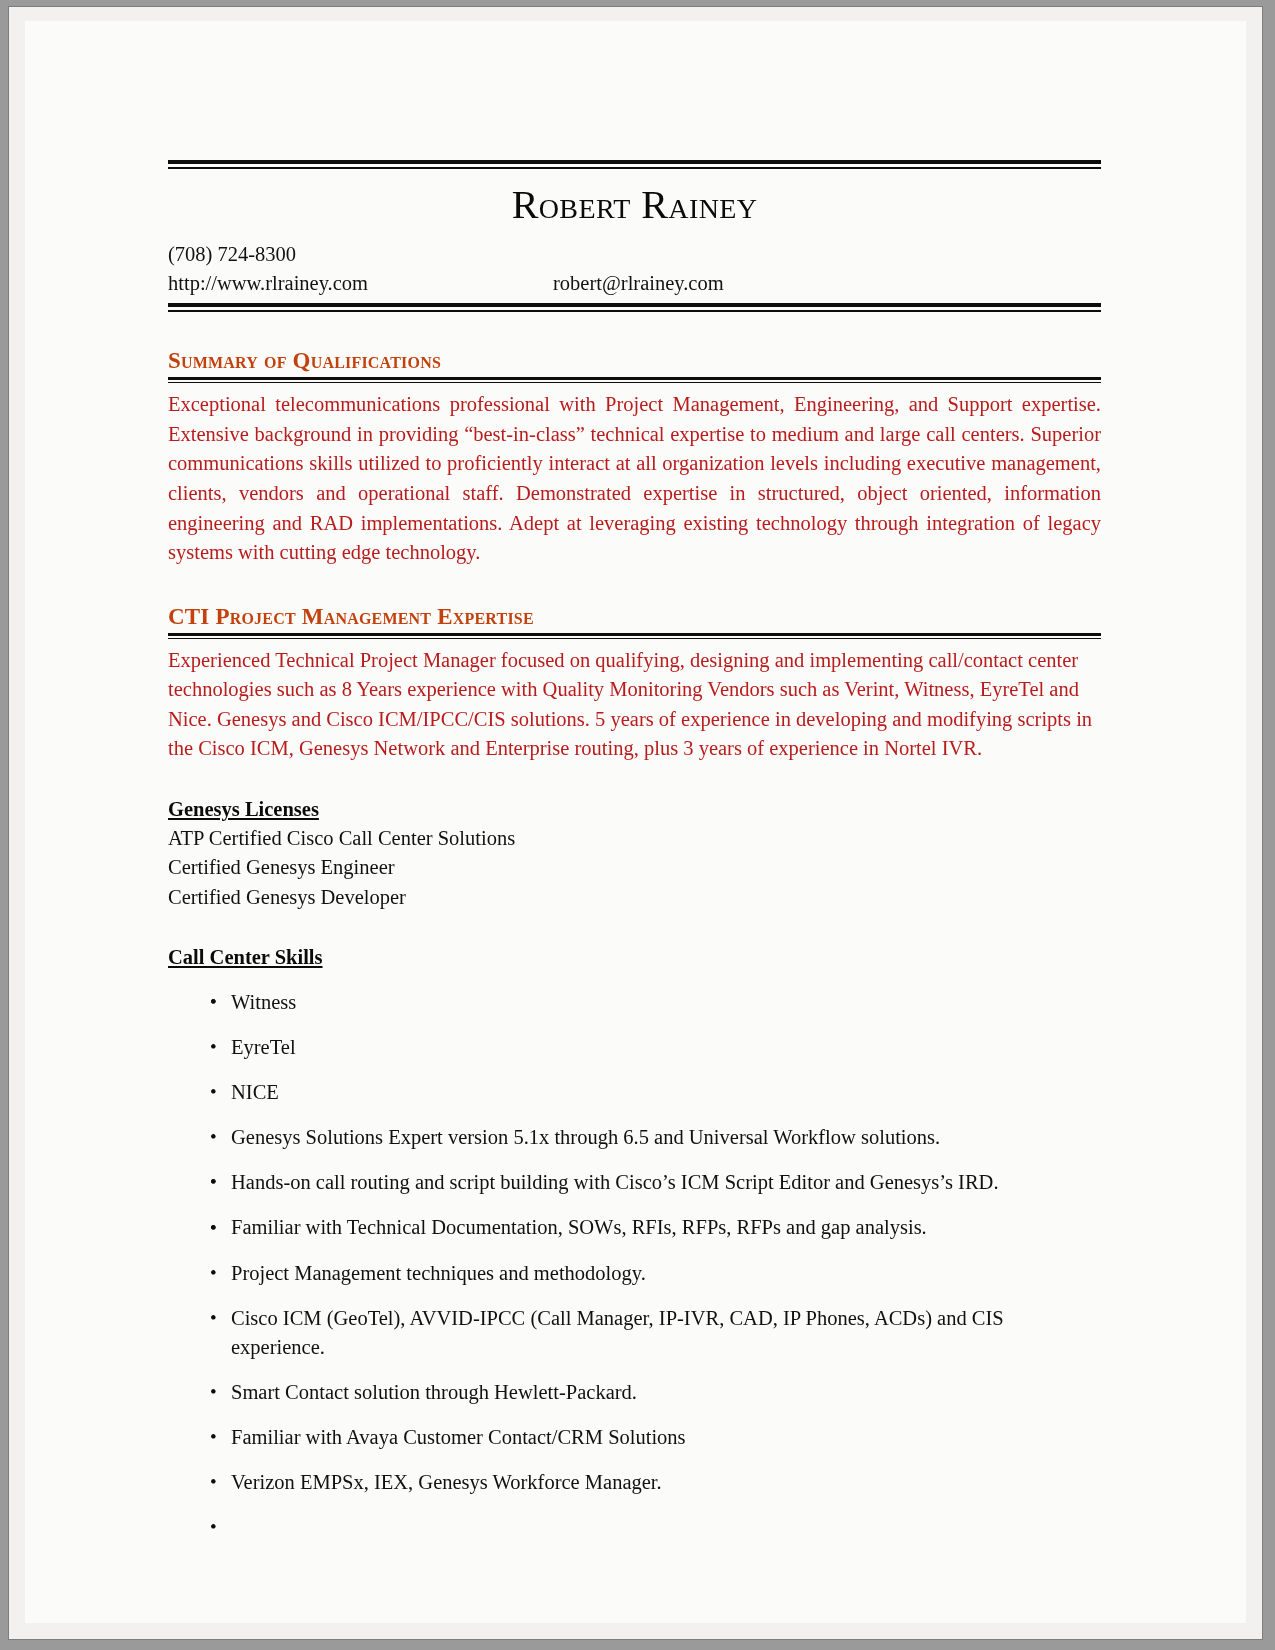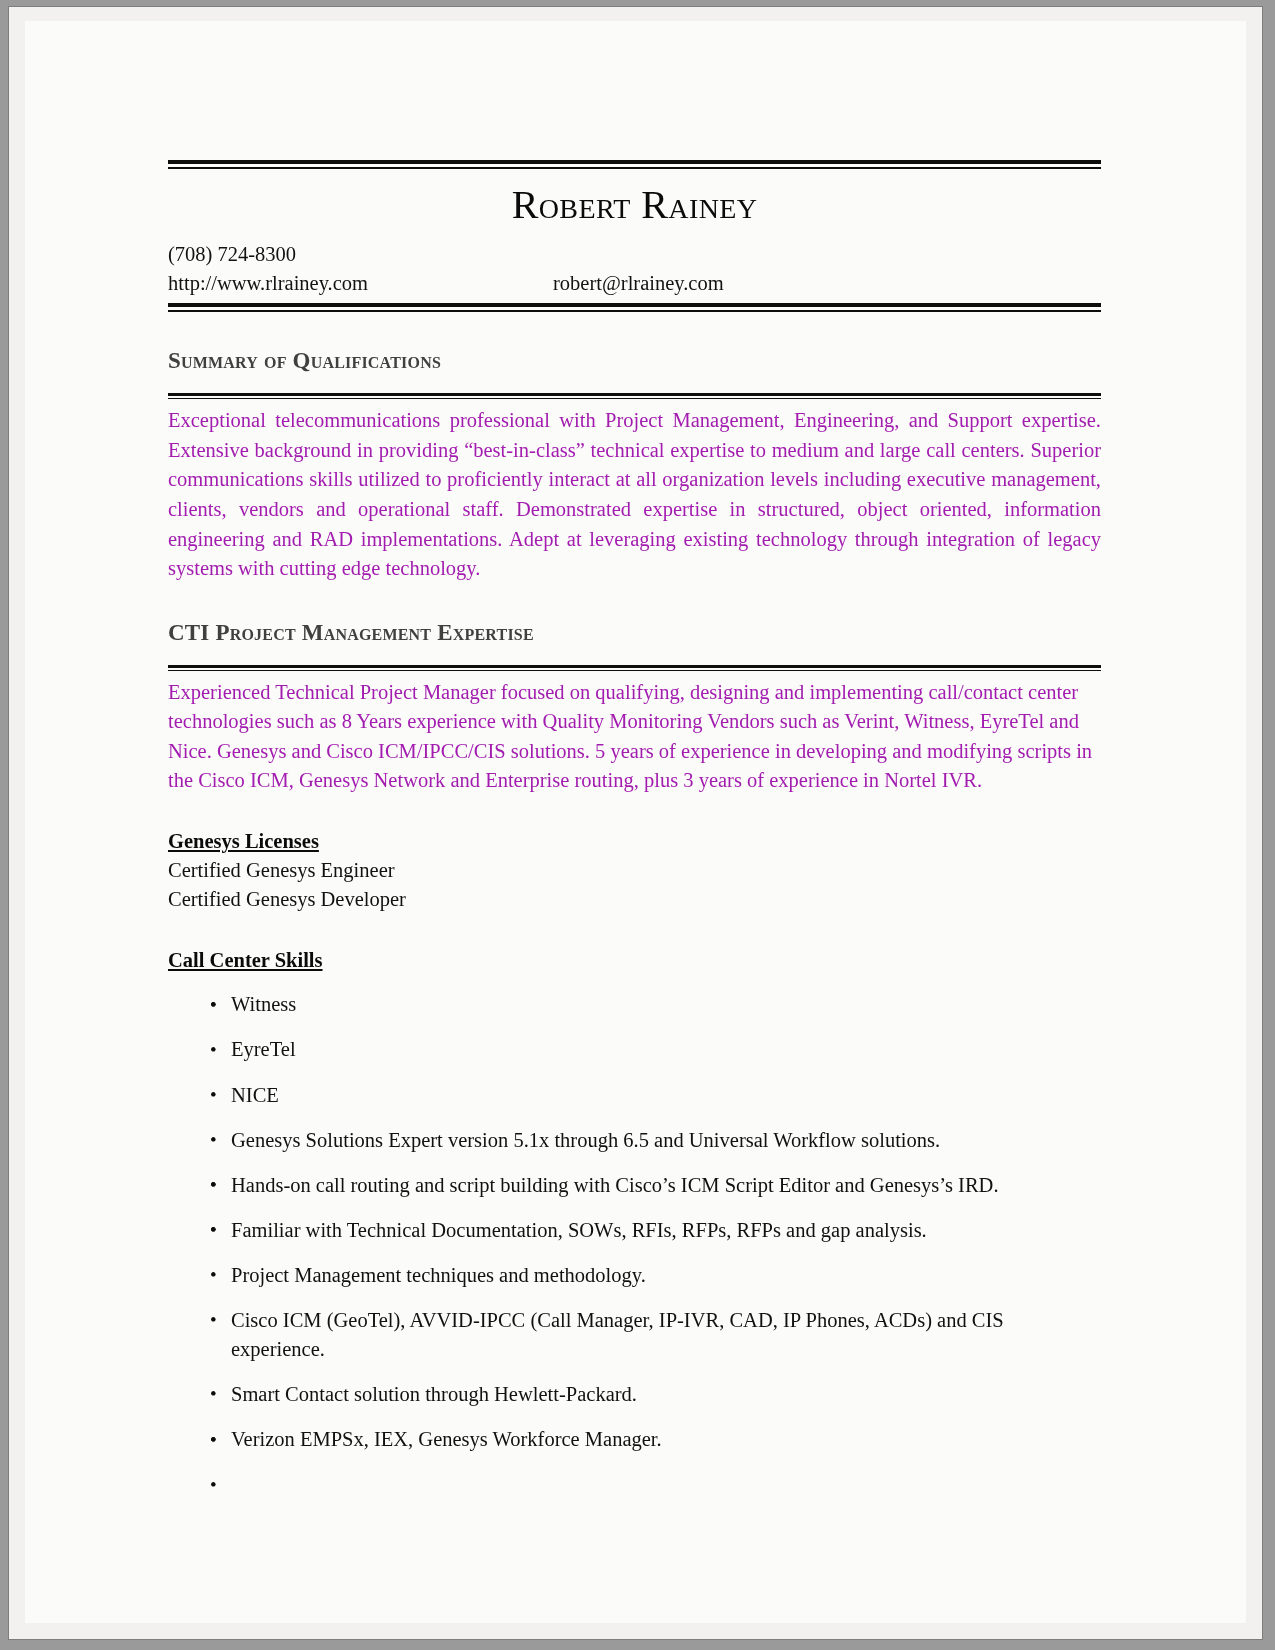--- a/index.html
+++ b/index.html
@@ -88,34 +88,34 @@
 
   
   .section {
     margin-top: 36px;
   }
   .section-head {
     font-size: 23px;
     font-weight: bold;
     font-variant: small-caps;
     letter-spacing: 0.2px;
-    color: #404040;
+    color: #c2410c;
     line-height: 1.12;
-    padding-bottom: 19px;
+    padding-bottom: 3px;
   }
   .section-rule {
     border-top: 3px solid #0d0d0d;
     border-bottom: 1px solid #0d0d0d;
     height: 2px;
     background: #fbfbf9;
   }
 
   .para {
     font-size: 20.5px;
-    color: #a21caf;
+    color: #b91c1c;
     line-height: 1.445;
     margin-top: 7px;
   }
   .para.justify {
     text-align: justify;
     text-justify: inter-word;
   }
 
   .sub-head {
     font-size: 20.5px;
@@ -186,40 +186,41 @@
       </div>
 
       <div class="section">
         <div class="section-head">CTI Project Management Expertise</div>
         <div class="section-rule"></div>
         <div class="para">Experienced Technical Project Manager focused on qualifying, designing and implementing call/contact center technologies such as 8 Years experience with Quality Monitoring Vendors such as Verint, Witness, EyreTel and Nice.  Genesys and Cisco ICM/IPCC/CIS solutions. 5 years of experience in developing and modifying scripts in the Cisco ICM, Genesys Network and Enterprise routing, plus 3 years of experience in Nortel IVR.</div>
       </div>
 
       <div>
         <div class="sub-head">Genesys Licenses</div>
+        <div class="plain-line">ATP Certified Cisco Call Center Solutions</div>
         <div class="plain-line">Certified Genesys Engineer</div>
         <div class="plain-line">Certified Genesys Developer</div>
       </div>
 
       <div>
         <div class="sub-head">Call Center  Skills</div>
         <ul class="skills" id="skills-list">
             <li><span class="bullet">•</span></li>
             <li><span class="bullet">•</span><span class="txt">Witness</span></li>
             <li><span class="bullet">•</span><span class="txt">EyreTel</span></li>
             <li><span class="bullet">•</span><span class="txt">NICE</span></li>
             <li><span class="bullet">•</span><span class="txt">Genesys Solutions Expert version 5.1x through 6.5 and Universal Workflow solutions.</span></li>
             <li><span class="bullet">•</span></li>
             <li><span class="bullet">•</span><span class="txt">Hands-on call routing and script building with Cisco’s ICM Script Editor and Genesys’s IRD.</span></li>
             <li><span class="bullet">•</span></li>
             <li><span class="bullet">•</span><span class="txt">Familiar with Technical Documentation, SOWs, RFIs, RFPs, RFPs and gap analysis.</span></li>
             <li><span class="bullet">•</span><span class="txt">Project Management techniques and methodology.</span></li>
             <li><span class="bullet">•</span><span class="txt">Cisco ICM (GeoTel), AVVID-IPCC (Call Manager, IP-IVR, CAD, IP Phones, ACDs) and CIS experience.</span></li>
             <li><span class="bullet">•</span><span class="txt">Smart Contact solution through Hewlett-Packard.</span></li>
-            <li><span class="bullet">•</span></li>
+            <li><span class="bullet">•</span><span class="txt">Familiar with Avaya Customer Contact/CRM Solutions</span></li>
             <li><span class="bullet">•</span><span class="txt">Verizon EMPSx, IEX, Genesys Workforce Manager.</span></li>
             <li><span class="bullet">•</span></li>
           </ul>
       </div>
 
     </div>
   </div>
 </div>
 
 </body></html>

